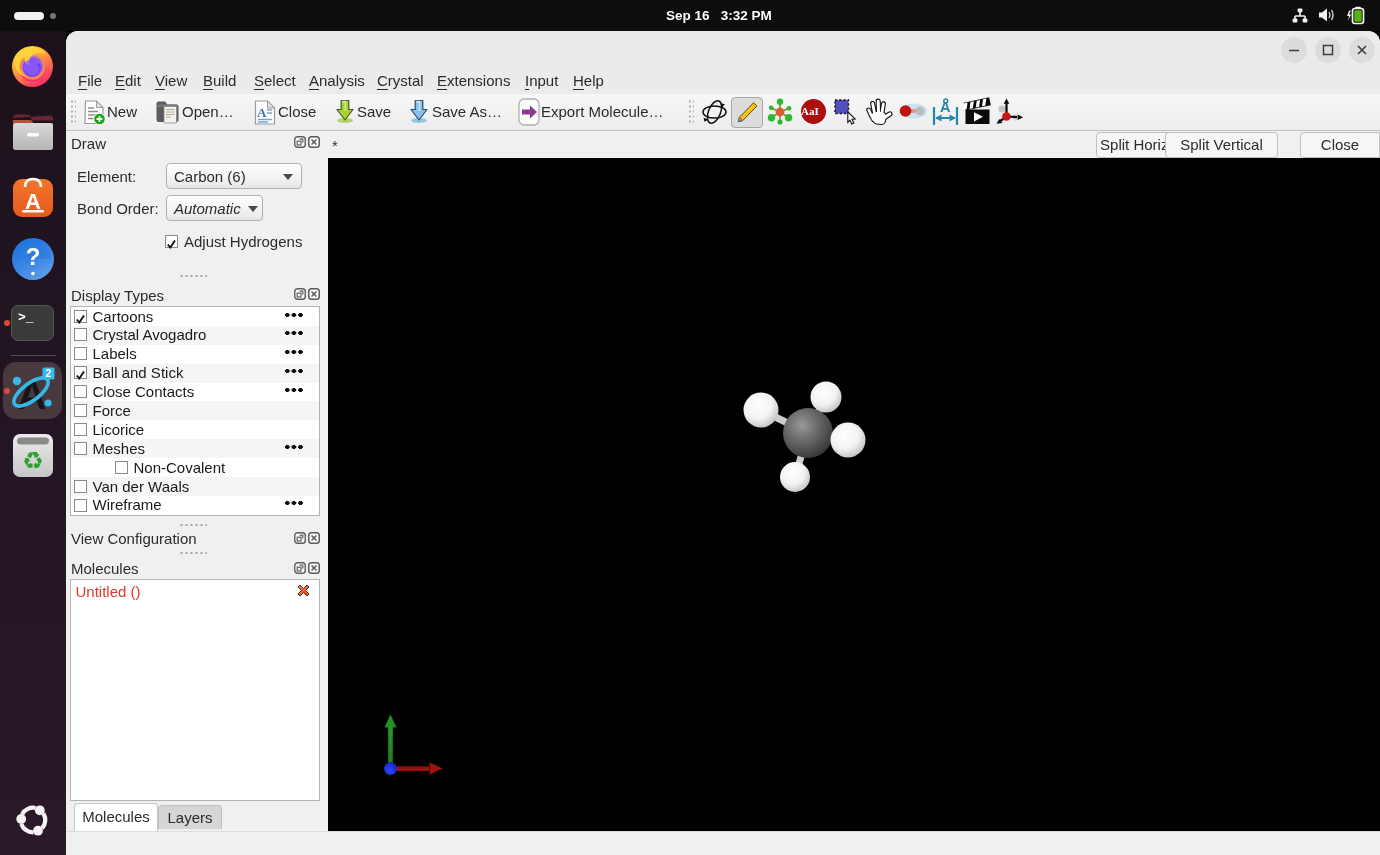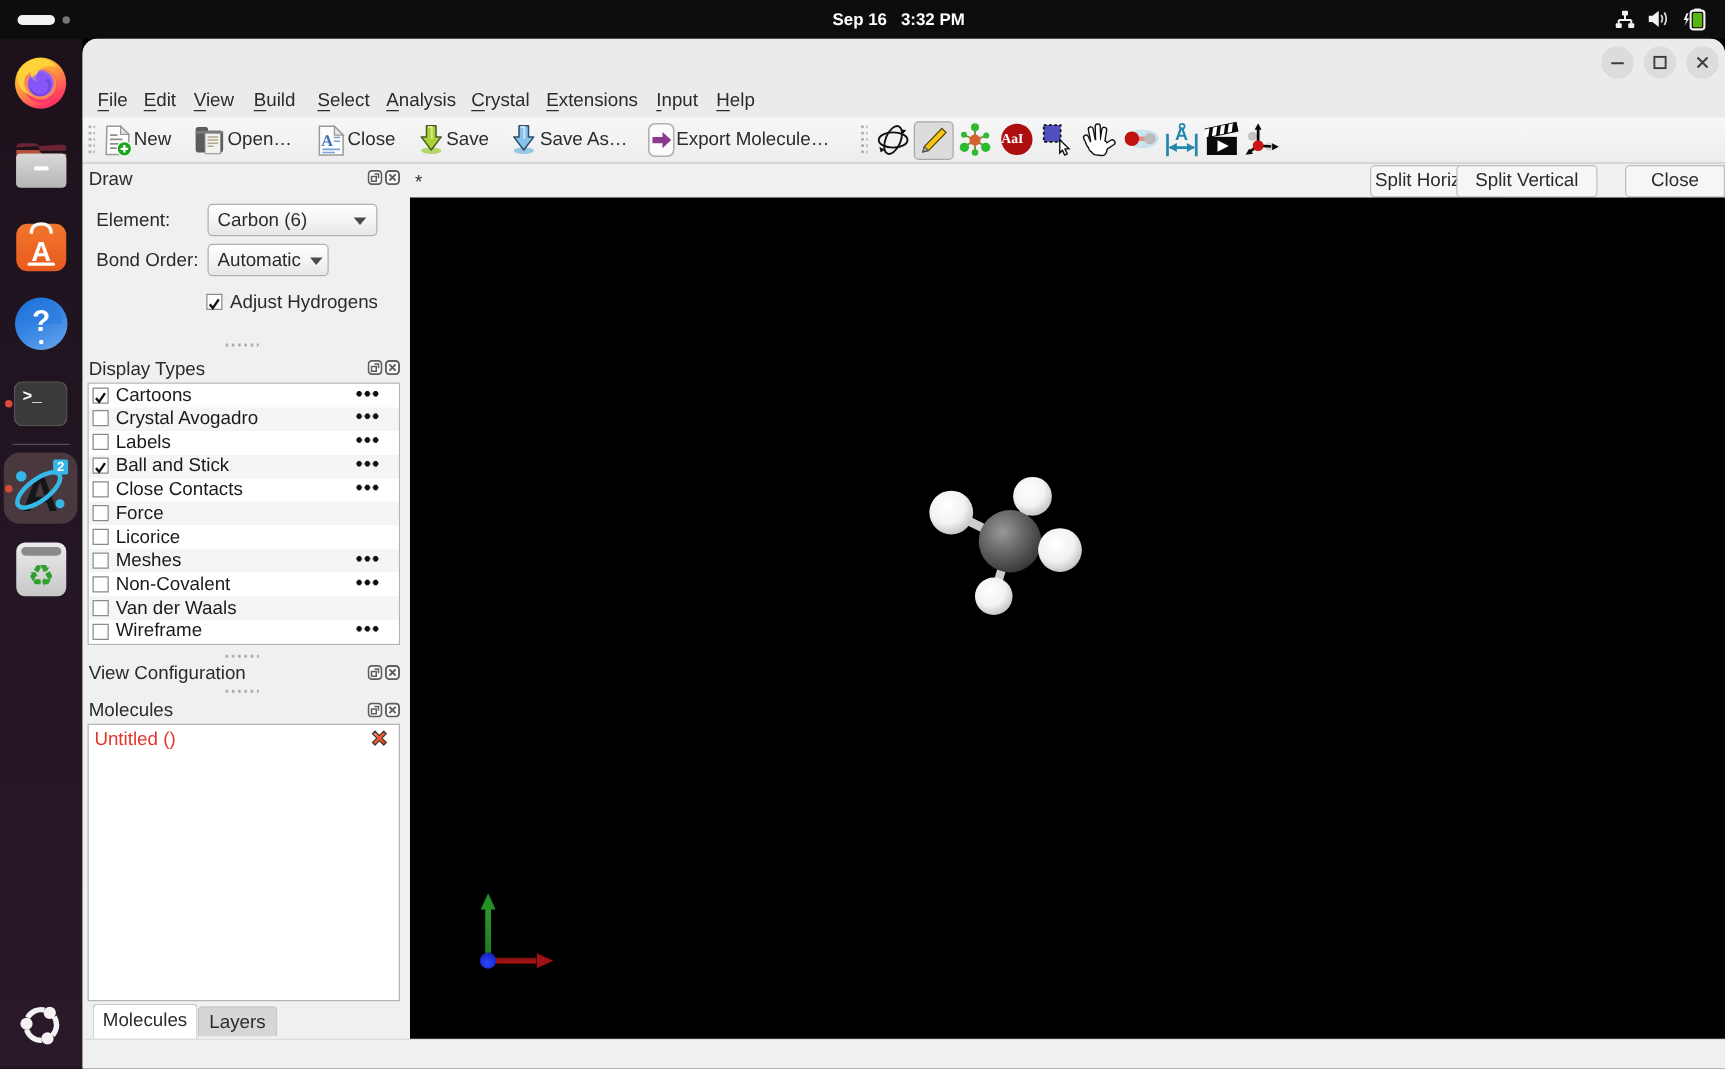--- a/index.html
+++ b/index.html
@@ -362,21 +362,21 @@
         <rect x="0.75" y="0.75" width="10.5" height="10.5" rx="2.8" fill="#fbfbfb" stroke="#5d5d5d" stroke-width="1.5"></rect>
         <path d="M3.5 3.5 L8.5 8.5 M8.5 3.5 L3.5 8.5" stroke="#5d5d5d" stroke-width="1.6"></path>
       </svg>
     <span class="abs lbl" style="left:11px;top:37px;">Element:</span>
     <div class="abs combo" style="left:100px;top:32px;width:136px;">
       <span class="abs" style="left:7px;top:4px;">Carbon (6)</span>
       <div class="abs carr" style="left:116px;top:10px;"></div>
     </div>
     <span class="abs lbl" style="left:11px;top:69px;">Bond Order:</span>
     <div class="abs combo" style="left:100px;top:64px;width:97px;">
-      <span class="abs" style="left:7px;top:4px;">Automatic</span>
+      <span class="abs" style="left:7px;top:4px;font-style:italic;">Automatic</span>
       <div class="abs carr" style="left:81px;top:10px;"></div>
     </div>
     <div class="abs cb" style="left:99px;top:104px;"><svg width="11" height="11" viewBox="0 0 11 11">
           <path d="M1.8 5.5 L4.3 8.5 L9 1.5" fill="none" stroke="#111" stroke-width="1.9"></path>
         </svg></div>
     <span class="abs lbl" style="left:118px;top:102px;">Adjust Hydrogens</span>
     <div class="abs splitdots" style="left:113px;top:143px;"></div>
     <span class="abs hdrtext" style="left:5px;top:156px;">Display Types</span>
     <svg class="abs dwbtn" style="left:228px;top:157px;" viewBox="0 0 12 12">
         <rect x="0.75" y="0.75" width="10.5" height="10.5" rx="2.8" fill="#fbfbfb" stroke="#5d5d5d" stroke-width="1.4"></rect>
@@ -423,21 +423,21 @@
         </div>
       <div class="lrow" style="background:#fff;">
           <div class="cb"></div>
           <span class="t">Licorice</span>
         </div>
       <div class="lrow" style="background:#f5f5f5;">
           <div class="cb"></div>
           <span class="t">Meshes</span>
           <span class="d"></span>
         </div>
-      <div class="lrow" style="background:#fff;">
+      <div class="lrow" style="background:#fff;margin-left:41px;">
           <div class="cb"></div>
           <span class="t">Non-Covalent</span>
           <span class="d"></span>
         </div>
       <div class="lrow" style="background:#f5f5f5;">
           <div class="cb"></div>
           <span class="t">Van der Waals</span>
         </div>
       <div class="lrow" style="background:#fff;">
           <div class="cb"></div>

